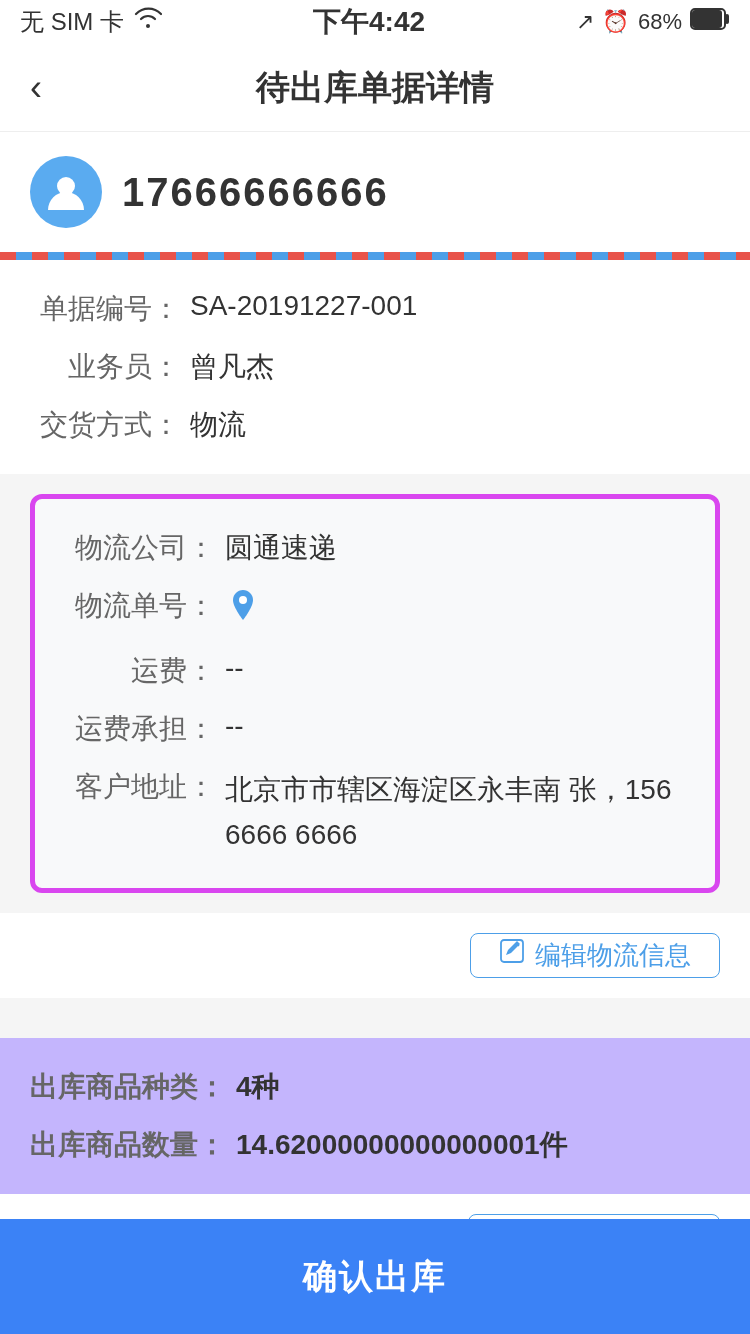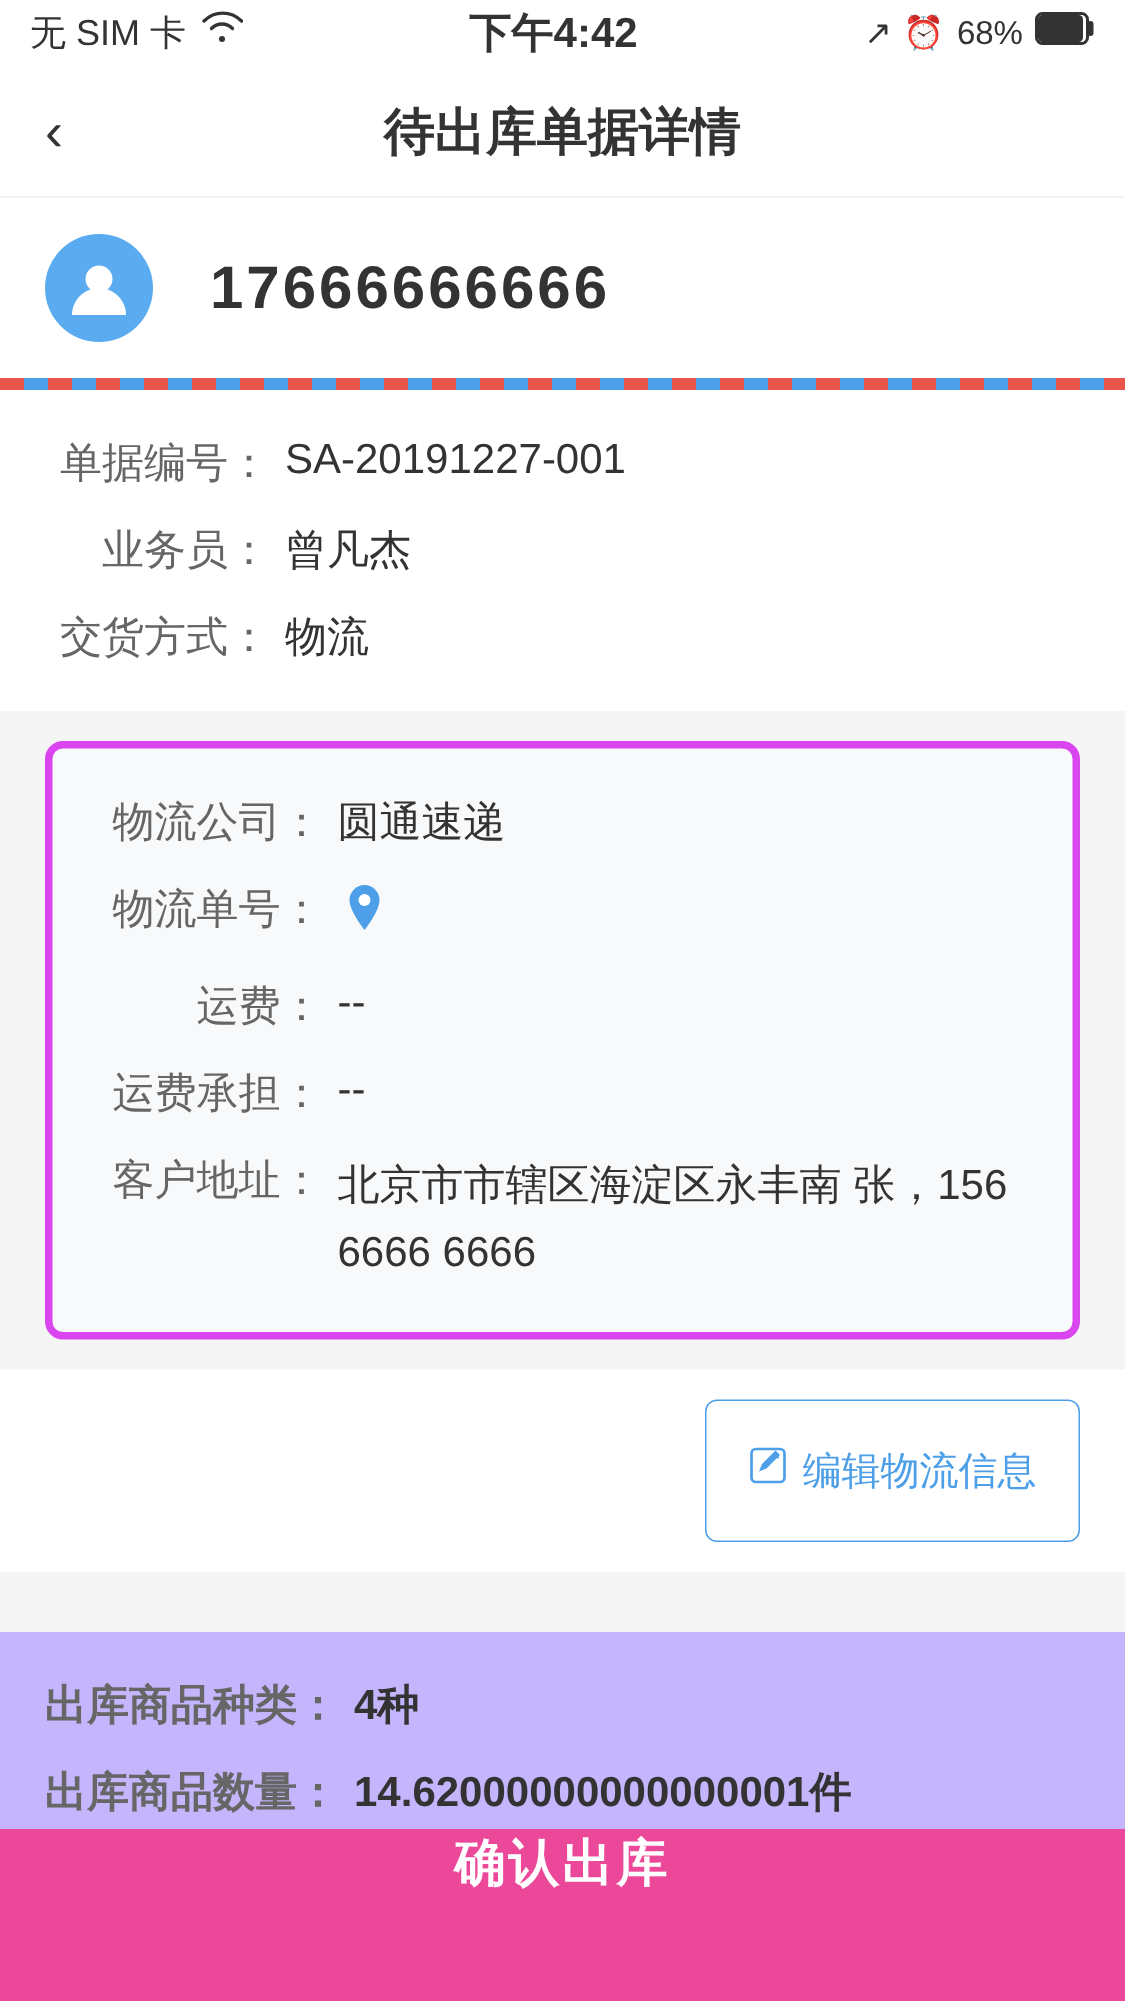--- a/index.html
+++ b/index.html
@@ -63,21 +63,21 @@
       );
       width: 100%;
     }
 
     
     .user-section {
       background: #fff;
       padding: 24px 30px;
       display: flex;
       align-items: center;
-      gap: 38px;
+      gap: 20px;
     }
     .user-avatar {
       width: 72px;
       height: 72px;
       border-radius: 50%;
       background: #5aabf0;
       display: flex;
       align-items: center;
       justify-content: center;
     }
@@ -164,24 +164,24 @@
       display: flex;
       justify-content: flex-end;
       padding: 20px 30px;
       background: #fff;
     }
     .edit-btn {
       border: 1.5px solid #4d9fe8;
       color: #4d9fe8;
       background: #fff;
       border-radius: 8px;
-      padding: 29px 28px;
+      padding: 4px 28px;
       font-size: 26px;
       display: flex;
-      align-items: center;
+      align-items: flex-start;
       gap: 10px;
       cursor: pointer;
     }
 
     
     .goods-section {
       background: #c4b5fd;
       padding: 30px 30px;
       margin-top: 20px;
       font-weight: bold;
@@ -207,22 +207,23 @@
       cursor: pointer;
     }
 
     
     .bottom-bar {
       position: fixed;
       bottom: 0;
       left: 0;
       width: 750px;
       height: 115px;
-      background: #ec4899;
-      display: flex;
+      background: #3b82f6;
+      display: flex;
+      align-items: center;
       justify-content: center;
     }
     .confirm-btn {
       color: #fff;
       font-size: 34px;
       font-weight: 600;
       letter-spacing: 2px;
       cursor: pointer;
     }
 

